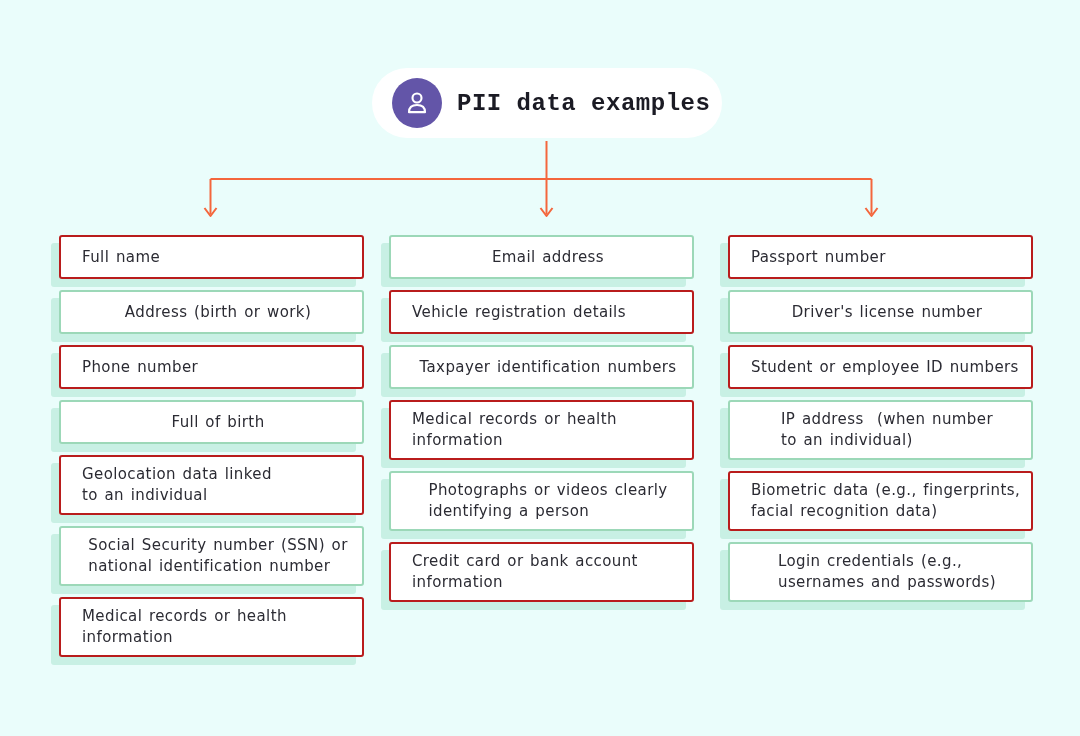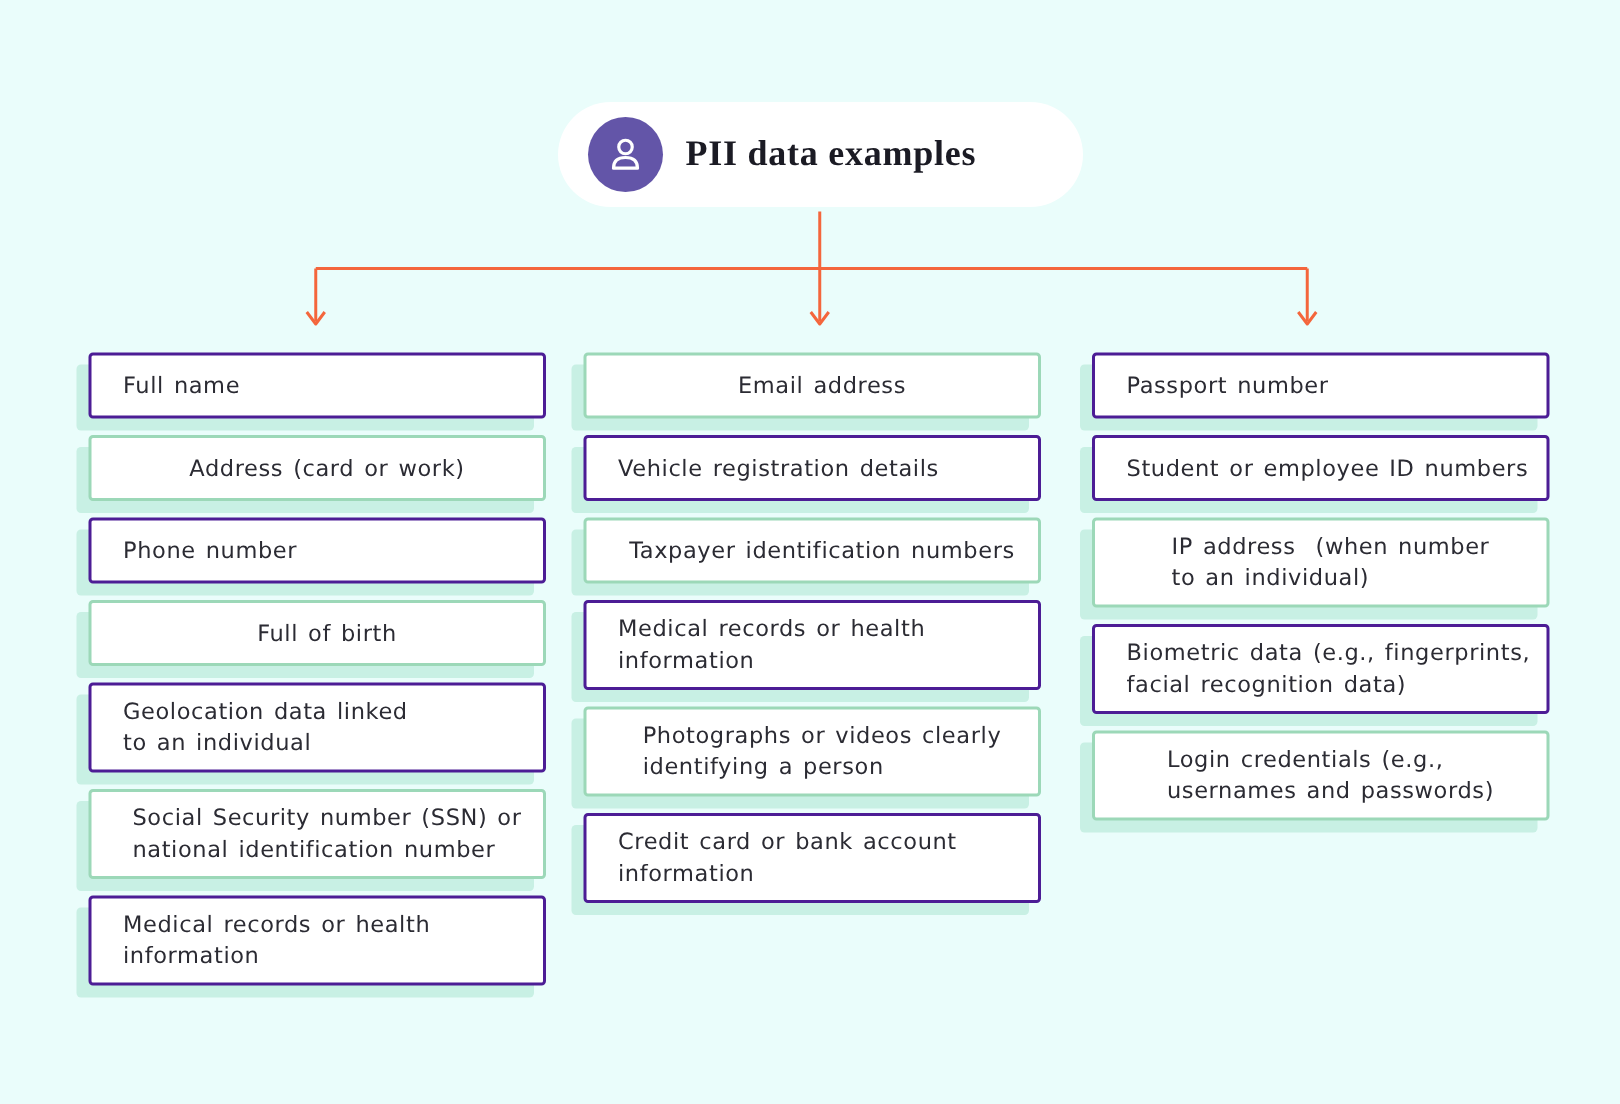--- a/index.html
+++ b/index.html
@@ -27,21 +27,21 @@
     margin-left: 20px;
     border-radius: 50%;
     background: #6355A8;
     display: flex;
     align-items: center;
     justify-content: center;
     flex: 0 0 auto;
   }
   .badge .title {
     margin-left: 15px;
-    font-family: Liberation Serif, serif;
+    font-family: Liberation Mono, monospace;
     font-weight: 700;
     font-size: 24px;
     letter-spacing: 0.5px;
     color: #1B1B24;
     white-space: nowrap;
   }
 
   
   svg.connectors {
     position: absolute;
@@ -51,21 +51,21 @@
   }
 
   
   .col { position: absolute; top: 235px; width: 305px; }
   .col-1 { left: 59px; }
   .col-2 { left: 389px; }
   .col-3 { left: 716px; margin-left: 12px; }
 
   .pii-box {
     background: #FFFFFF;
-    border: 2px solid #4c1d95;
+    border: 2px solid #b91c1c;
     border-radius: 3px;
     box-shadow: -8px 8px 0 0 #C8F0E4;
     margin-bottom: 11px;
     display: flex;
     align-items: center;
     padding-left: 21px;
     padding-right: 8px;
   }
   .pii-box.one { height: 44px; }
   .pii-box.two { height: 60px; }
@@ -103,21 +103,21 @@
       </svg>
     </div>
     <div class="title">PII data examples</div>
   </div>
 
   <div class="col col-1">
     <div class="pii-box one b-blue">
         <span class="lbl">Full name</span>
       </div>
     <div class="pii-box one b-green">
-        <span class="lbl">Address (card or work)</span>
+        <span class="lbl">Address (birth or work)</span>
       </div>
     <div class="pii-box one b-blue">
         <span class="lbl">Phone number</span>
       </div>
     <div class="pii-box one b-green">
         <span class="lbl">Full of birth</span>
       </div>
     <div class="pii-box two b-blue">
         <span class="lbl">Geolocation data linked
 to an individual</span>
@@ -153,20 +153,23 @@
     <div class="pii-box two b-blue">
         <span class="lbl">Credit card or bank account
 information</span>
       </div>
   </div>
 
   <div class="col col-3">
     <div class="pii-box one b-blue">
         <span class="lbl">Passport number</span>
       </div>
+    <div class="pii-box one b-green">
+        <span class="lbl">Driver's license number</span>
+      </div>
     <div class="pii-box one b-blue">
         <span class="lbl">Student or employee ID numbers</span>
       </div>
     <div class="pii-box two b-green">
         <span class="lbl">IP address  (when number
 to an individual)</span>
       </div>
     <div class="pii-box two b-blue">
         <span class="lbl">Biometric data (e.g., fingerprints,
 facial recognition data)</span>

